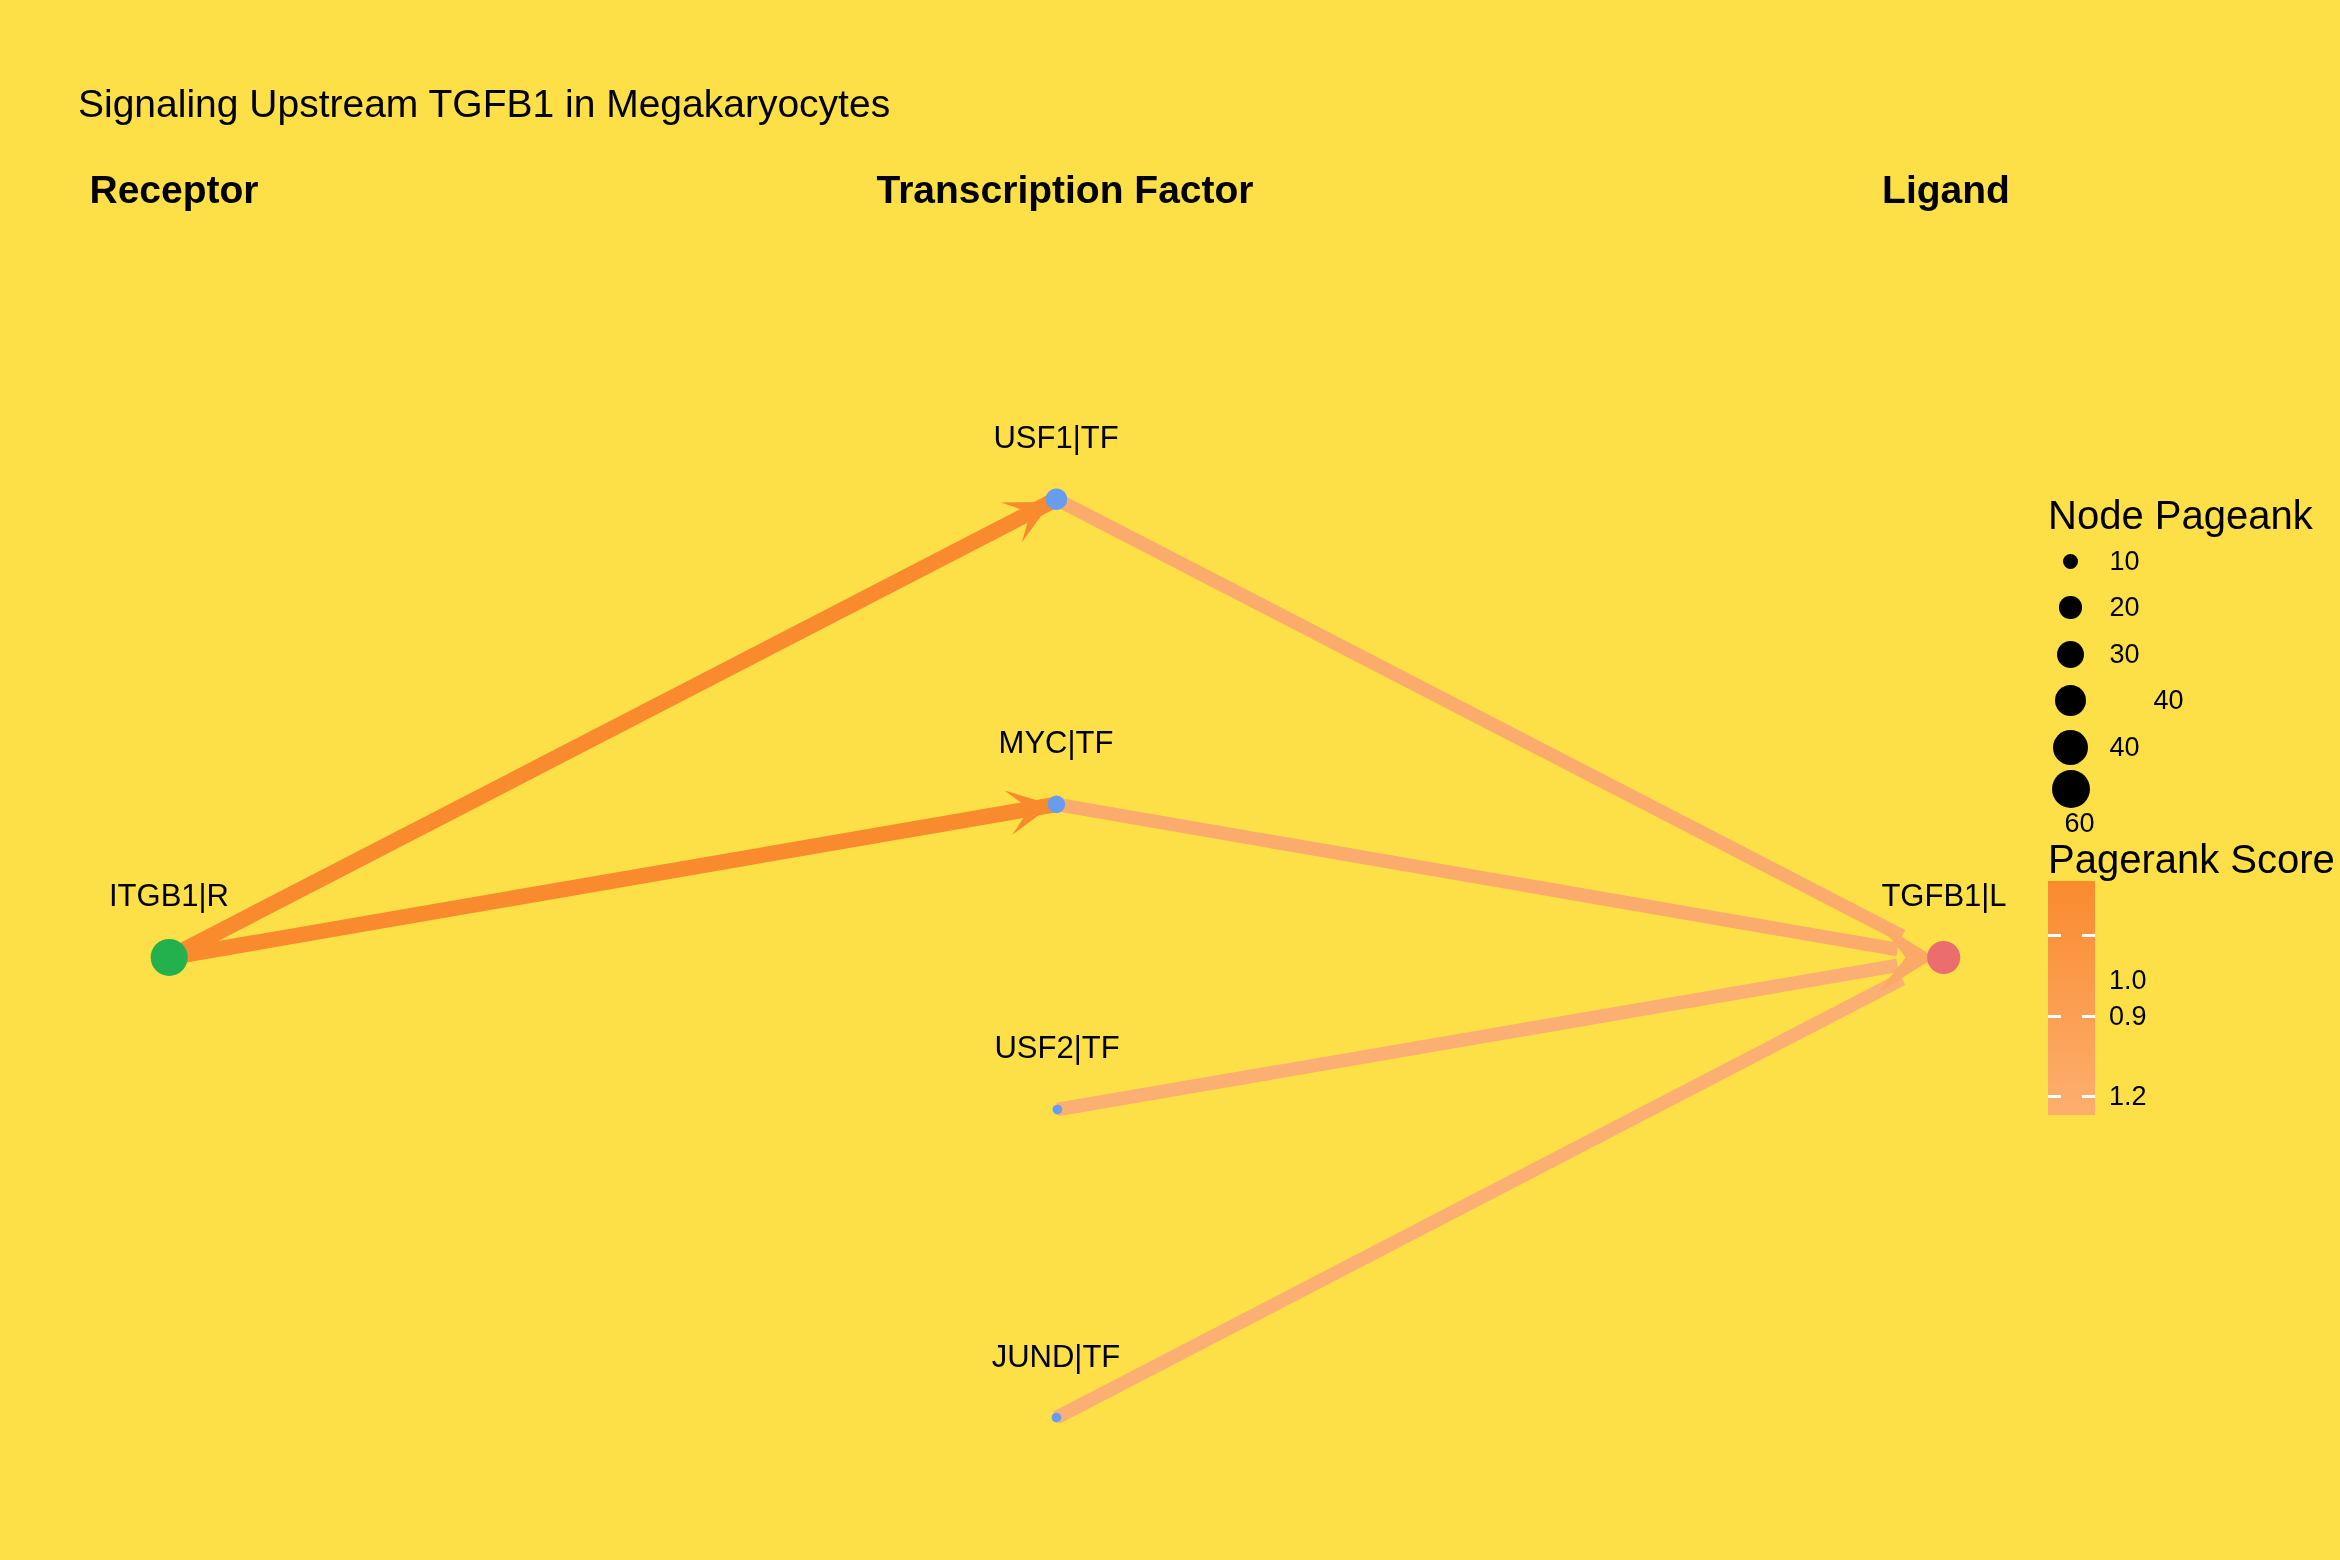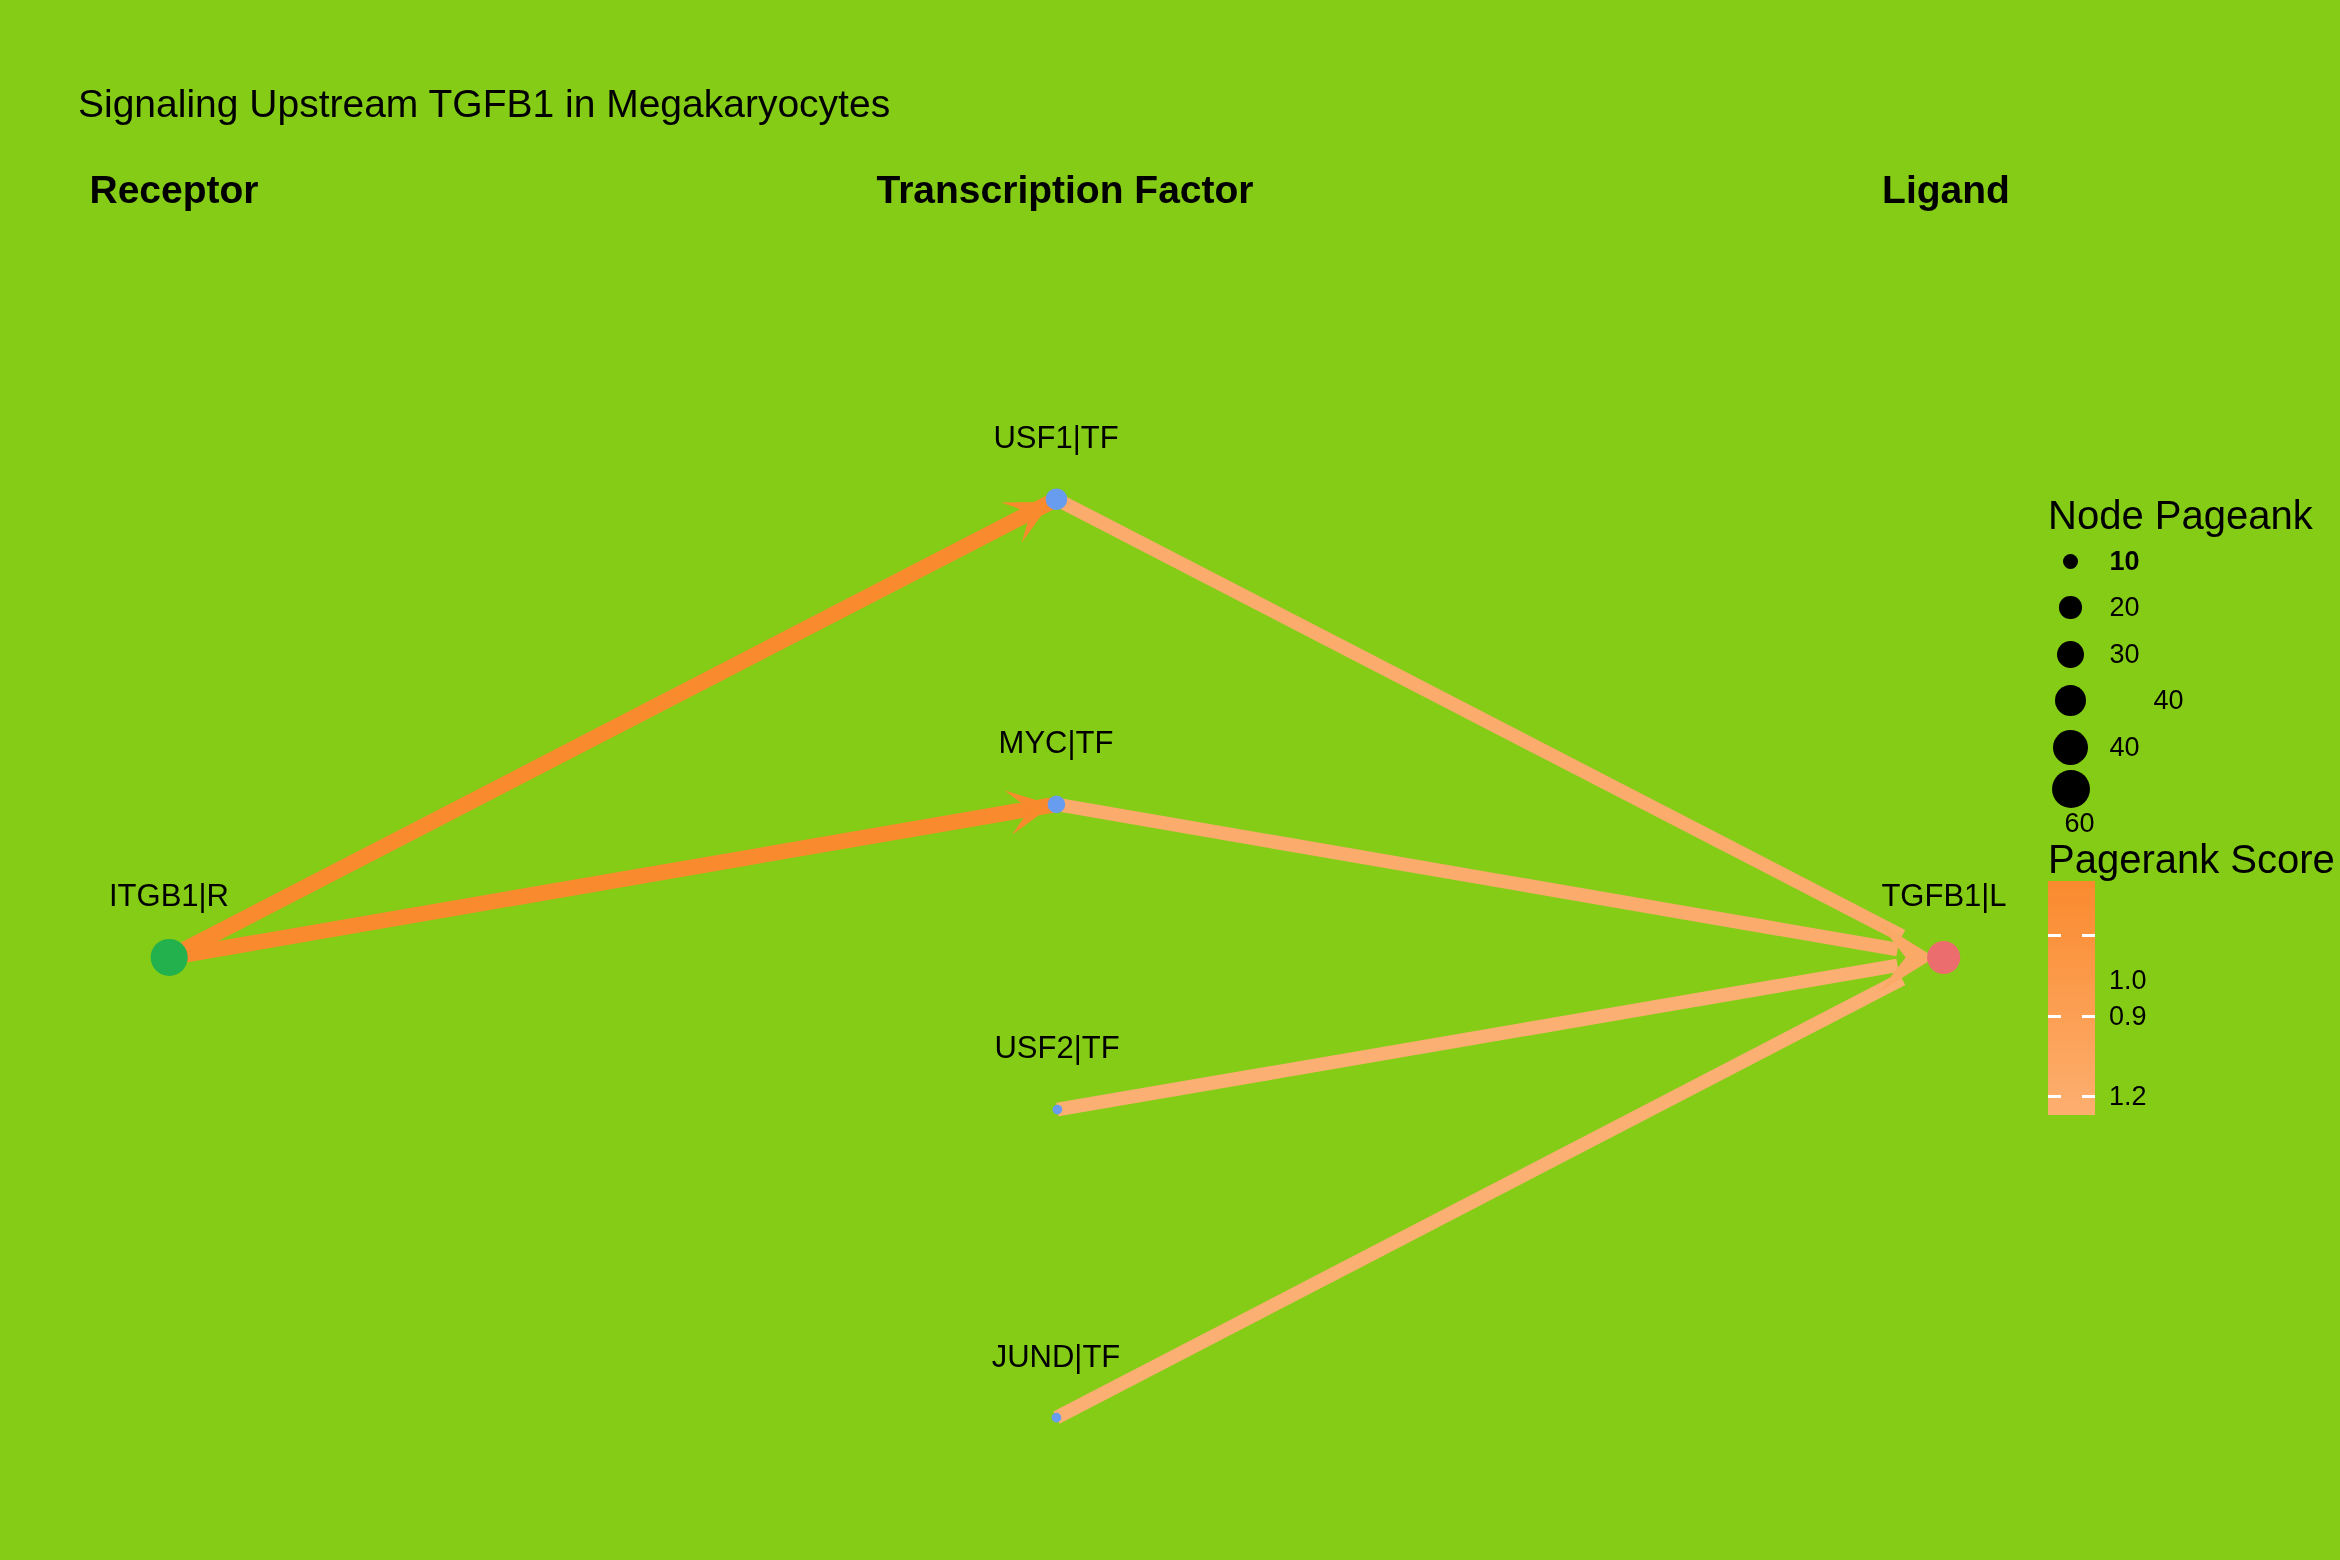--- a/index.html
+++ b/index.html
@@ -1,17 +1,17 @@
 <!DOCTYPE html>
 <html><head>
 <meta charset="utf-8">
 <style>
   html,body{margin:0;padding:0;background:#ffffff;}
   body{width:2341px;height:1560px;overflow:hidden;}
-  #figure{position:relative;width:2341px;height:1560px;background:#84cc16;
+  #figure{position:relative;width:2341px;height:1560px;background:#fde047;
           font-family:"Liberation Sans",sans-serif;color:#000;}
   #net-svg{position:absolute;left:0;top:0;}
   #plot-title{position:absolute;left:78px;top:82px;font-size:39px;font-weight:400;white-space:nowrap;}
   .col-header{position:absolute;top:168px;transform:translateX(-50%);
               font-size:39px;font-weight:700;white-space:nowrap;}
   #col-h-0{left:174px;} #col-h-1{left:1065px;} #col-h-2{left:1946px;}
   #labels-layer{position:absolute;left:0;top:0;width:100%;height:100%;}
   .node-label{position:absolute;transform:translate(-50%,-50%);
               font-size:31px;font-weight:400;white-space:nowrap;}
   #size-legend{position:absolute;left:2048px;top:493px;width:293px;height:336px;}
@@ -58,21 +58,21 @@
       <div class="node-label" style="left: 1056px; top: 438px;">USF1|TF</div>
       <div class="node-label" style="left: 1056px; top: 743px;">MYC|TF</div>
       <div class="node-label" style="left: 1057px; top: 1048px;">USF2|TF</div>
       <div class="node-label" style="left: 1056px; top: 1357px;">JUND|TF</div>
       <div class="node-label" style="left: 1944px; top: 896px;">TGFB1|L</div>
     </div>
 
   <div id="size-legend">
     <div class="legend-title">Node Pageank</div>
     <div id="size-legend-rows">
-        <div class="sl-row" style="top: 45px; font-weight: bold;">
+        <div class="sl-row" style="top: 45px;">
           <div class="sl-dotcell">
             <span class="sl-dot" style="height: 15.6px; width: 15.6px;"></span>
           </div>
           <span class="sl-label">10</span>
         </div>
         <div class="sl-row" style="top: 91px;">
           <div class="sl-dotcell">
             <span class="sl-dot" style="height: 22.4px; width: 22.4px;"></span>
           </div>
           <span class="sl-label">20</span>

